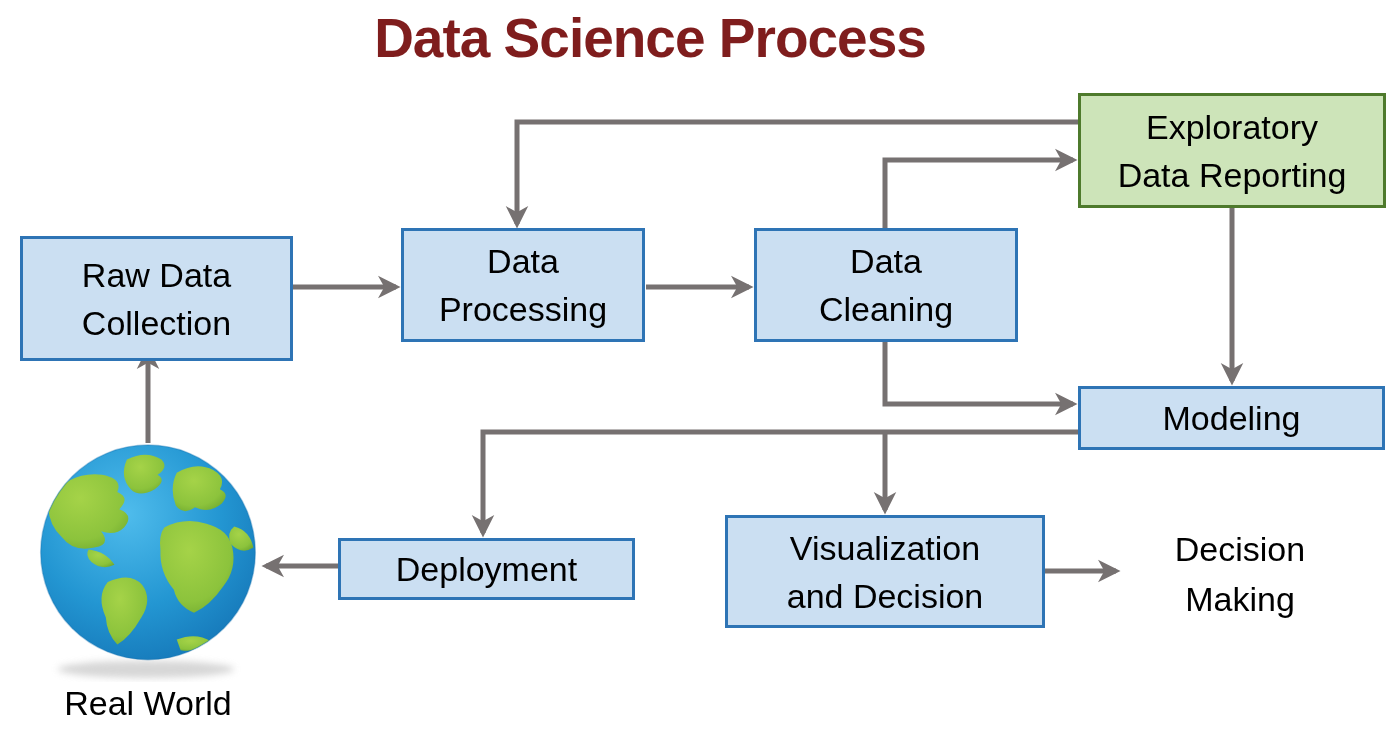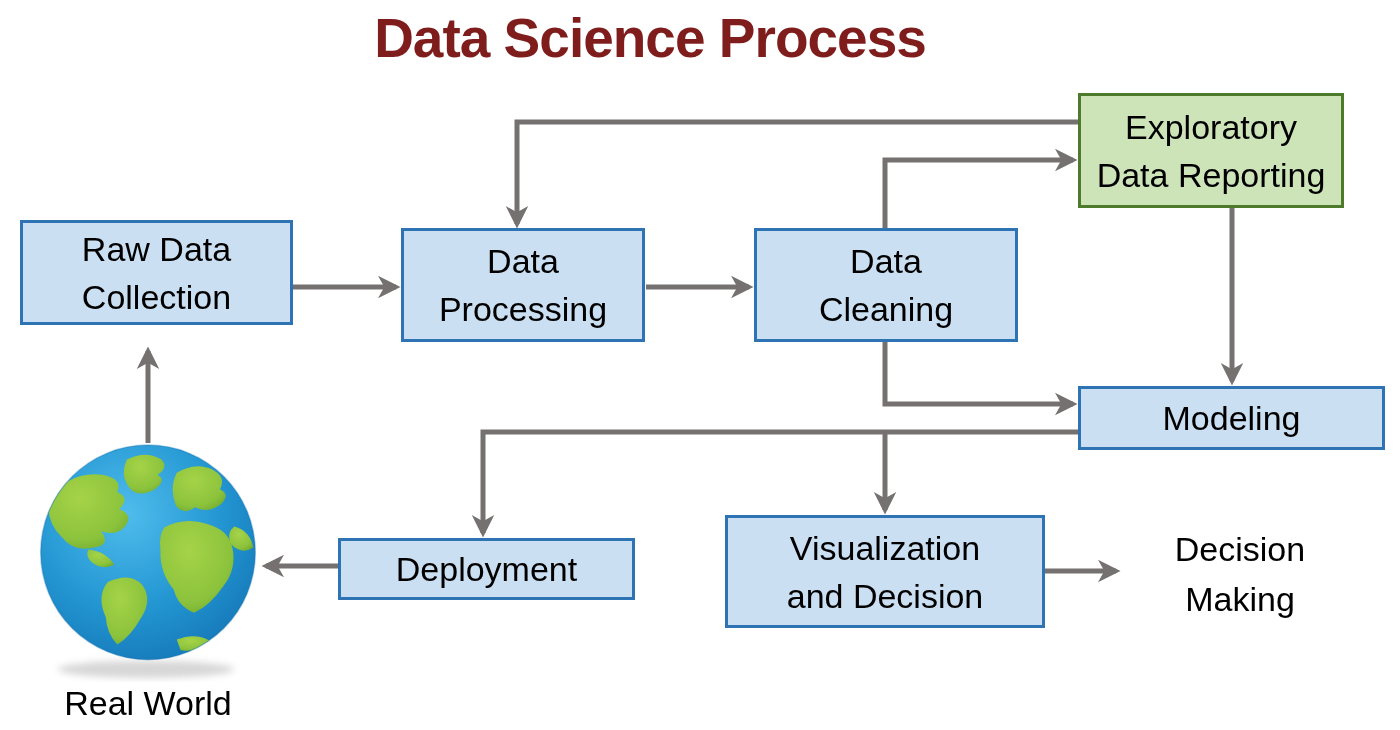--- a/index.html
+++ b/index.html
@@ -92,36 +92,36 @@
       <polyline points="1078,122 517,122 517,224" class="edge" stroke="#767171" marker-end="url(#arrowhead)"></polyline>
       <polyline points="1232,208 1232,381" class="edge" stroke="#767171" marker-end="url(#arrowhead)"></polyline>
       <polyline points="885,342 885,404 1073,404" class="edge" stroke="#767171" marker-end="url(#arrowhead)"></polyline>
       <polyline points="1078,432 483,432 483,533" class="edge" stroke="#767171" marker-end="url(#arrowhead)"></polyline>
       <polyline points="885,432 885,510" class="edge" stroke="#767171" marker-end="url(#arrowhead)"></polyline>
       <polyline points="1045,571 1116,571" class="edge" stroke="#767171" marker-end="url(#arrowhead)"></polyline>
       <polyline points="338,566 266,566" class="edge" stroke="#767171" marker-end="url(#arrowhead)"></polyline>
       <polyline points="148,443 148,351" class="edge" stroke="#767171" marker-end="url(#arrowhead)"></polyline>
     </svg>
 
-  <div class="node blue" style="left:20px; top:220px; width:273px; height:105px;">
+  <div class="node blue" style="left:20px; top:236px; width:273px; height:125px;">
     <div>Raw Data</div>
     <div>Collection</div>
   </div>
 
   <div class="node blue" style="left:401px; top:228px; width:244px; height:114px;">
     <div>Data</div>
     <div>Processing</div>
   </div>
 
   <div class="node blue" style="left:754px; top:228px; width:264px; height:114px;">
     <div>Data</div>
     <div>Cleaning</div>
   </div>
 
-  <div class="node green" style="left:1078px; top:93px; width:266px; height:115px;">
+  <div class="node green" style="left:1078px; top:93px; width:308px; height:115px;">
     <div>Exploratory</div>
     <div>Data Reporting</div>
   </div>
 
   <div class="node blue" style="left:338px; top:538px; width:297px; height:62px;">
     <div>Deployment</div>
   </div>
 
   <div class="node blue" style="left:1078px; top:386px; width:307px; height:64px;">
     <div>Modeling</div>

